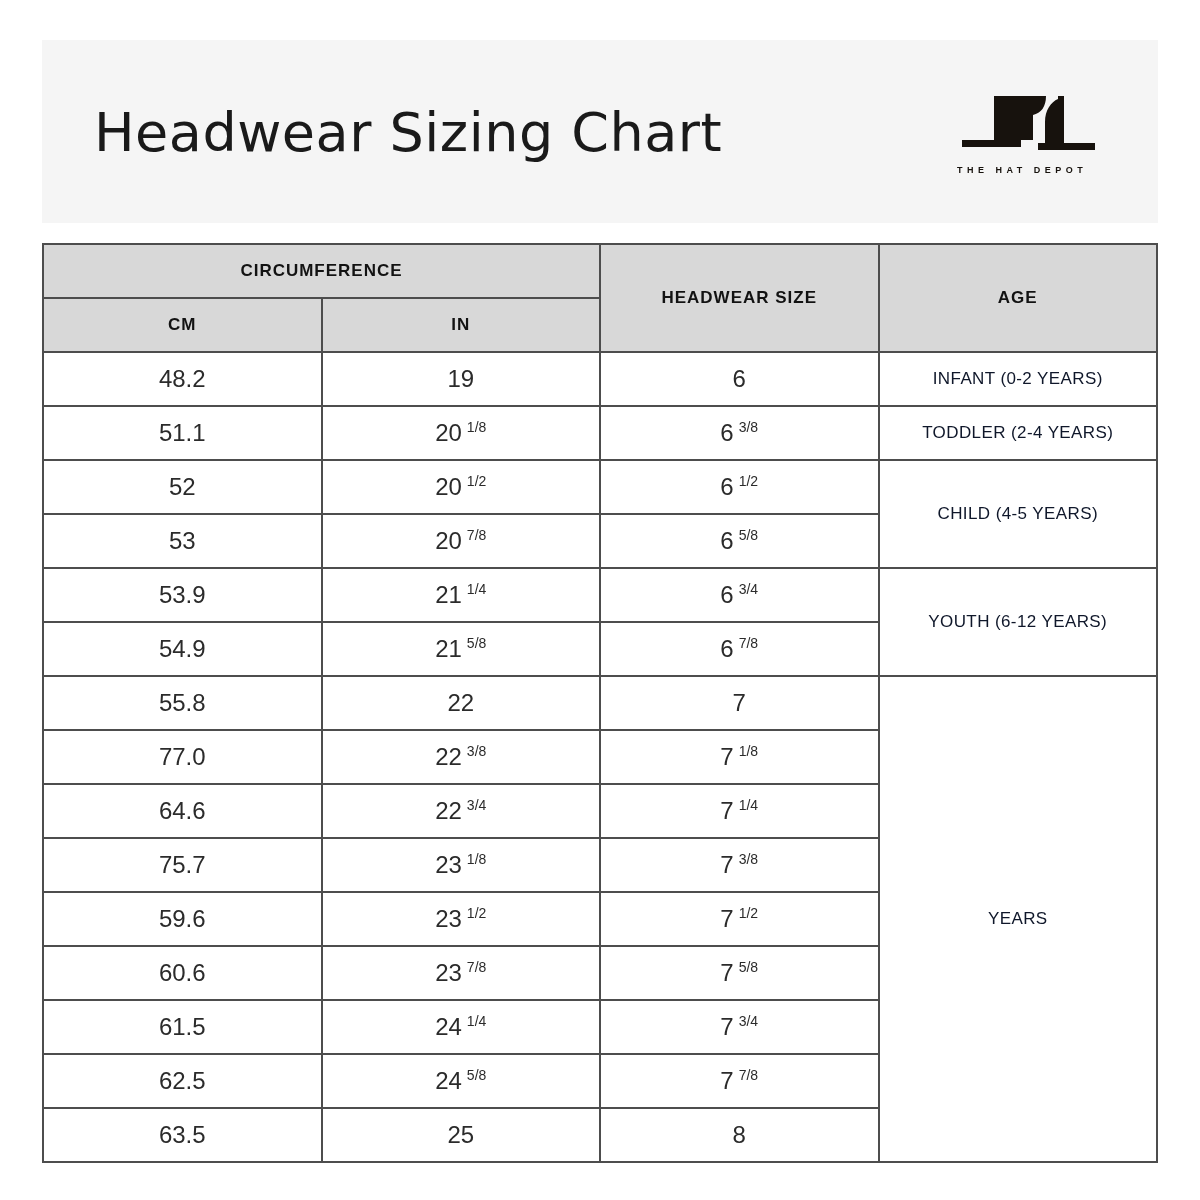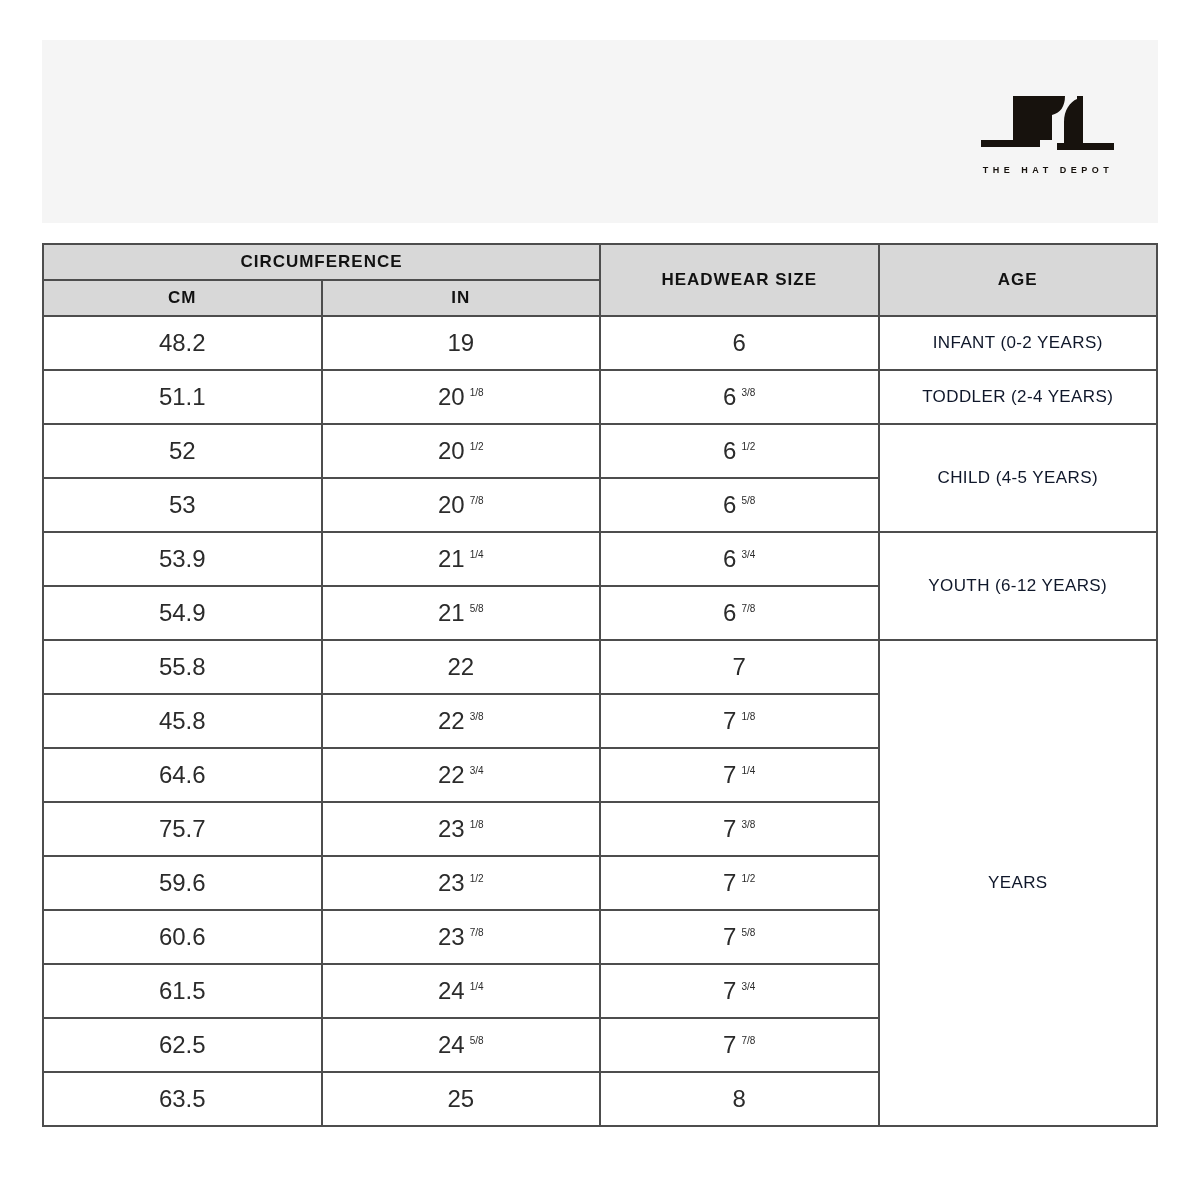--- a/index.html
+++ b/index.html
@@ -29,22 +29,22 @@
   .page-title{
     position:absolute; left:52px; top:50%;
     transform:translateY(-50%);
     font-family:"DejaVu Sans","Liberation Sans",sans-serif;
     font-size:54px; font-weight:500;
     letter-spacing:0.5px;
     color:var(--title-text);
     white-space:nowrap;
   }
   .brand{
-    position:absolute; top:54px; right:38px;
-    width:144px; text-align:center;
+    position:absolute; top:54px; right:57px;
+    width:144px; 
   }
   .brand svg{ display:block; margin:0 auto; }
   .brand-name{
     margin-top:5px;
     font-size:9px; font-weight:700;
     letter-spacing:4.5px;
     color:var(--logo-black);
     white-space:nowrap;
   }
 
@@ -57,50 +57,51 @@
   }
   .sizing-table col{ width:25%; }
   .sizing-table th,
   .sizing-table td{
     border:2px solid var(--border);
     text-align:center;
     vertical-align:middle;
   }
   .sizing-table th{
     background:var(--header-bg);
-    height:36px;
+    height:54px;
     font-size:17px;
     font-weight:700;
     letter-spacing:1px;
     color:#121212;
   }
   .sizing-table td{
     background:#ffffff;
     height:54px;
     font-size:24px;
     font-weight:400;
     color:var(--data-text);
   }
   .sizing-table td .frac{
-    font-size:10px;
+    font-size:14px;
     position:relative;
     top:-9px;
     margin-left:5px;
     letter-spacing:0;
   }
   .sizing-table td.age{
     font-size:17px;
     letter-spacing:0.4px;
     color:#0f172a;
   }
 </style>
 </head>
 <body>
 
 <div class="title-band">
+  <h1 class="page-title">Headwear Sizing Chart</h1>
 
   <div class="brand">
     <svg width="140" height="66" viewBox="0 0 140 66" aria-hidden="true">
       <g fill="#17120d">
 
         <path d="M35 2 H87 C87 13 82 19 74 21 L74 46 H35 Z"></path>
 
         <path d="M99 5 C92 8 86 16 86 28 L86 56 L105 56 L105 2 L99 2 Z"></path>
 
         <rect x="3" y="46" width="59" height="7"></rect>
@@ -165,21 +166,21 @@
         <td>21<span class="frac">5/8</span></td>
         <td>6<span class="frac">7/8</span></td>
       </tr>
       <tr>
         <td>55.8</td>
         <td>22</td>
         <td>7</td>
         <td class="age" rowspan="9">YEARS</td>
       </tr>
       <tr>
-        <td>45.8</td>
+        <td>77.0</td>
         <td>22<span class="frac">3/8</span></td>
         <td>7<span class="frac">1/8</span></td>
       </tr>
       <tr>
         <td>64.6</td>
         <td>22<span class="frac">3/4</span></td>
         <td>7<span class="frac">1/4</span></td>
       </tr>
       <tr>
         <td>75.7</td>

